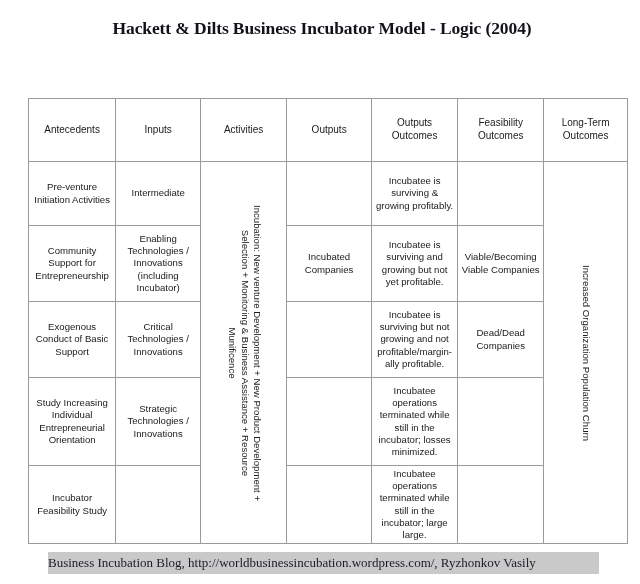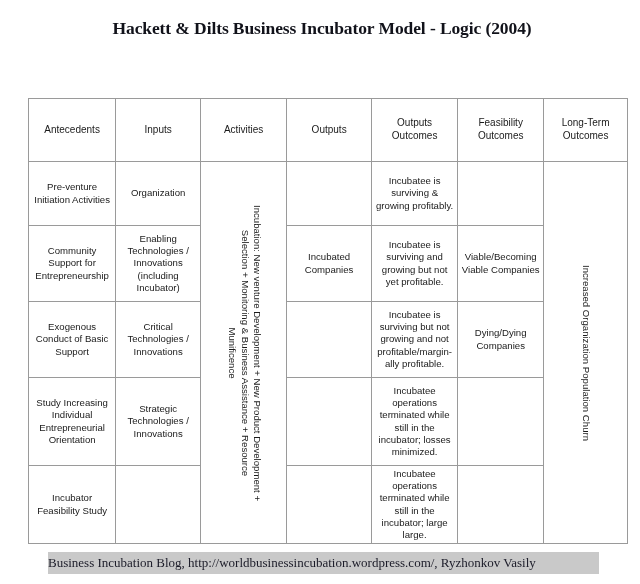--- a/index.html
+++ b/index.html
@@ -147,21 +147,21 @@
         </th>
         <th>
           <span>Long-Term</span><br>
           <span>Outcomes</span>
         </th>
       </tr>
     </thead>
     <tbody>
       <tr style="height:64px">
         <td>Pre-venture Initiation Activities</td>
-        <td>Organization</td>
+        <td>Intermediate</td>
         <td class="rot-cell rot-activities" rowspan="5">
           <div class="rot-inner">Incubation: New venture Development + New Product Development + Selection + Monitoring &amp; Business Assistance + Resource Munificence</div>
         </td>
         <td class="cell-empty"></td>
         <td>Incubatee is surviving &amp; growing profitably.</td>
         <td class="cell-empty"></td>
         <td class="rot-cell rot-longterm" rowspan="5">
           <div class="rot-inner">Increased Organization Population Churn</div>
         </td>
       </tr>
@@ -170,21 +170,21 @@
         <td>Enabling Technologies / Innovations (including Incubator)</td>
         <td>Incubated Companies</td>
         <td>Incubatee is surviving and growing but not yet profitable.</td>
         <td>Viable/Becoming Viable Companies</td>
       </tr>
       <tr style="height:76px">
         <td>Exogenous Conduct of Basic Support</td>
         <td>Critical Technologies / Innovations</td>
         <td class="cell-empty"></td>
         <td>Incubatee is surviving but not growing and not profitable/margin-ally profitable.</td>
-        <td>Dying/Dying Companies</td>
+        <td>Dead/Dead Companies</td>
       </tr>
       <tr style="height:88px">
         <td>Study Increasing Individual Entrepreneurial Orientation</td>
         <td>Strategic Technologies / Innovations</td>
         <td class="cell-empty"></td>
         <td>Incubatee operations terminated while still in the incubator; losses minimized.</td>
         <td class="cell-empty"></td>
       </tr>
       <tr style="height:78px">
         <td>Incubator Feasibility Study</td>

